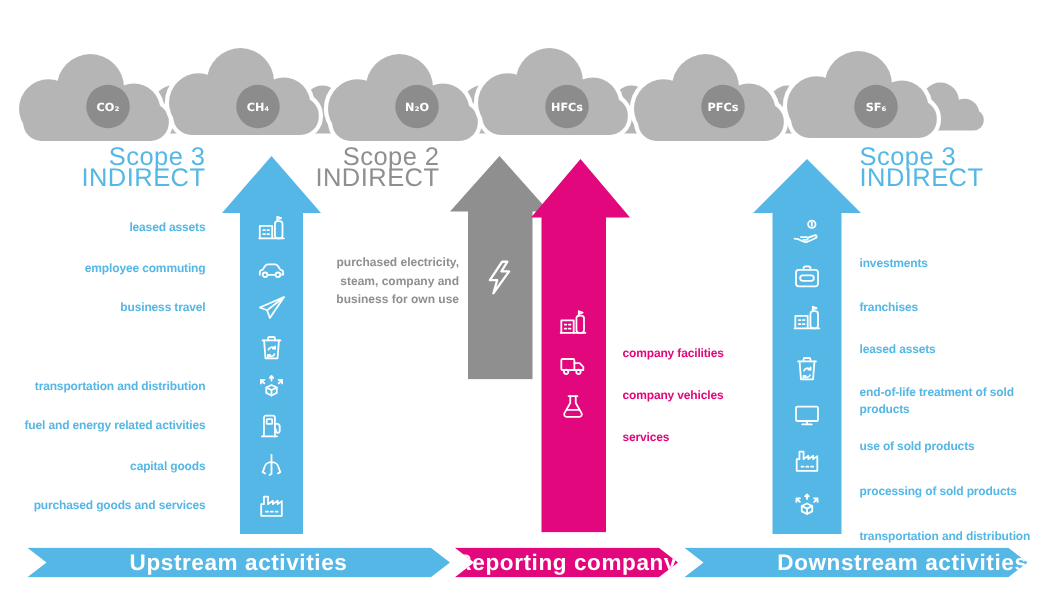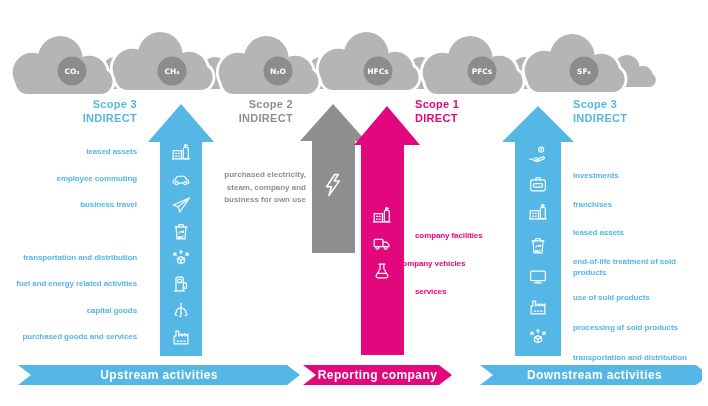--- a/index.html
+++ b/index.html
@@ -15,40 +15,40 @@
   .arrow{position:absolute;}
   .arrow.up-left {left:148px;top:104px;width:66px;height:252px;background:var(--blue);
     clip-path:polygon(50% 0,100% 38px,54px 38px,54px 100%,12px 100%,12px 38px,0 38px);}
   .arrow.scope2  {left:300px;top:104px;width:66px;height:149px;background:var(--gray);
     clip-path:polygon(50% 0,100% 37px,55px 37px,55px 100%,12px 100%,12px 37px,0 37px);}
   .arrow.scope1  {left:354px;top:106px;width:66px;height:249px;background:var(--pink);
     clip-path:polygon(50% 0,100% 39px,50px 39px,50px 100%,7px 100%,7px 39px,0 39px);}
   .arrow.down-right{left:502px;top:106px;width:72px;height:250px;background:var(--blue);
     clip-path:polygon(50% 0,100% 36px,59px 36px,59px 100%,13px 100%,13px 36px,0 36px);}
   
-  .hdr{position:absolute;top:98px;font-size:11px;font-weight:bold;line-height:13.5px;letter-spacing:.3px;white-space:nowrap;}
+  .hdr{position:absolute;top:98px;font-size:17px;font-weight:normal;line-height:13.5px;letter-spacing:.3px;white-space:nowrap;}
   .hdr.ra{text-align:right;}
   .hdr.blue{color:var(--blue);} .hdr.gray{color:var(--gray);} .hdr.pink{color:var(--pink);}
   
   .lbl{position:absolute;font-size:8px;font-weight:bold;letter-spacing:-0.1px;line-height:12px;white-space:nowrap;}
   .lbl.blue{color:var(--blue);} .lbl.pink{color:var(--pink);}
   .lbl.ra{text-align:right;right:565px;}
   .lbl.la{left:573px;margin-top:21px;}
   .lbl.wrap{white-space:normal;width:118px;line-height:11px;}
   .desc{position:absolute;left:206px;top:169px;width:100px;text-align:right;
         font-size:8px;font-weight:bold;line-height:12.5px;color:var(--gray);white-space:nowrap;}
   
   .ic{position:absolute;width:22px;height:22px;color:#fff;}
   .ic.big{width:28px;height:30px;}
   
   .seg{position:absolute;top:365px;height:20px;display:flex;align-items:center;justify-content:center;
-       color:#fff;font-size:12px;font-weight:bold;letter-spacing:.4px;
+       color:#fff;font-size:15px;font-weight:bold;letter-spacing:.4px;
        clip-path:polygon(0 0,calc(100% - 13px) 0,100% 50%,calc(100% - 13px) 100%,0 100%,13px 50%);}
   .seg.blue{background:var(--blue);} .seg.pink{background:var(--pink);}
-  .seg.upstream{left:18px;width:282px;} .seg.reporting{left:303px;width:149px;} .seg.downstream{left:480px;width:229px;}
+  .seg.upstream{left:18px;width:282px;} .seg.reporting{left:303px;width:149px;} .seg.downstream{left:456px;width:229px;justify-content:flex-end;}
 </style>
 </head>
 <body>
 
 <div class="canvas">
 
   <svg width="0" height="0" style="position:absolute" aria-hidden="true">
     <defs>
       <symbol id="cloud-shape" viewBox="0 0 120 72">
         <g fill="#fff">
@@ -216,45 +216,41 @@
   <div class="arrow down-right"></div>
 
   <div class="hdr blue ra" style="right:565px">
     <div>Scope 3</div>
     <div>INDIRECT</div>
   </div>
   <div class="hdr gray ra" style="right:409px">
     <div>Scope 2</div>
     <div>INDIRECT</div>
   </div>
-  <div class="hdr pink" style="left:415px">
-    <div>Scope 1</div>
-    <div>DIRECT</div>
-  </div>
   <div class="hdr blue" style="left:573px">
     <div>Scope 3</div>
     <div>INDIRECT</div>
   </div>
 
   <div class="desc">
     <div>purchased electricity,</div>
     <div>steam, company and</div>
     <div>business for own use</div>
   </div>
 
   <div class="lbl blue ra" style="top:146px">leased assets</div>
   <div class="lbl blue ra" style="top:173px">employee commuting</div>
   <div class="lbl blue ra" style="top:199px">business travel</div>
   <div class="lbl blue ra" style="top:252px">transportation and distribution</div>
   <div class="lbl blue ra" style="top:278px">fuel and energy related activities</div>
   <div class="lbl blue ra" style="top:305px">capital goods</div>
   <div class="lbl blue ra" style="top:331px">purchased goods and services</div>
 
   <div class="lbl pink la" style="left:415px;top:209px">company facilities</div>
-  <div class="lbl pink la" style="left:398px;top:237px">company vehicles</div>
+  <div class="lbl pink la" style="left:415px;top:237px">company vehicles</div>
   <div class="lbl pink la" style="left:415px;top:265px">services</div>
 
   <div class="lbl blue la" style="top:149px">investments</div>
   <div class="lbl blue la" style="top:178px">franchises</div>
   <div class="lbl blue la" style="top:206px">leased assets</div>
   <div class="lbl blue la wrap" style="top:235px">end-of-life treatment of sold products</div>
   <div class="lbl blue la" style="top:271px">use of sold products</div>
   <div class="lbl blue la" style="top:301px">processing of sold products</div>
   <div class="lbl blue la" style="top:331px">transportation and distribution</div>
 

